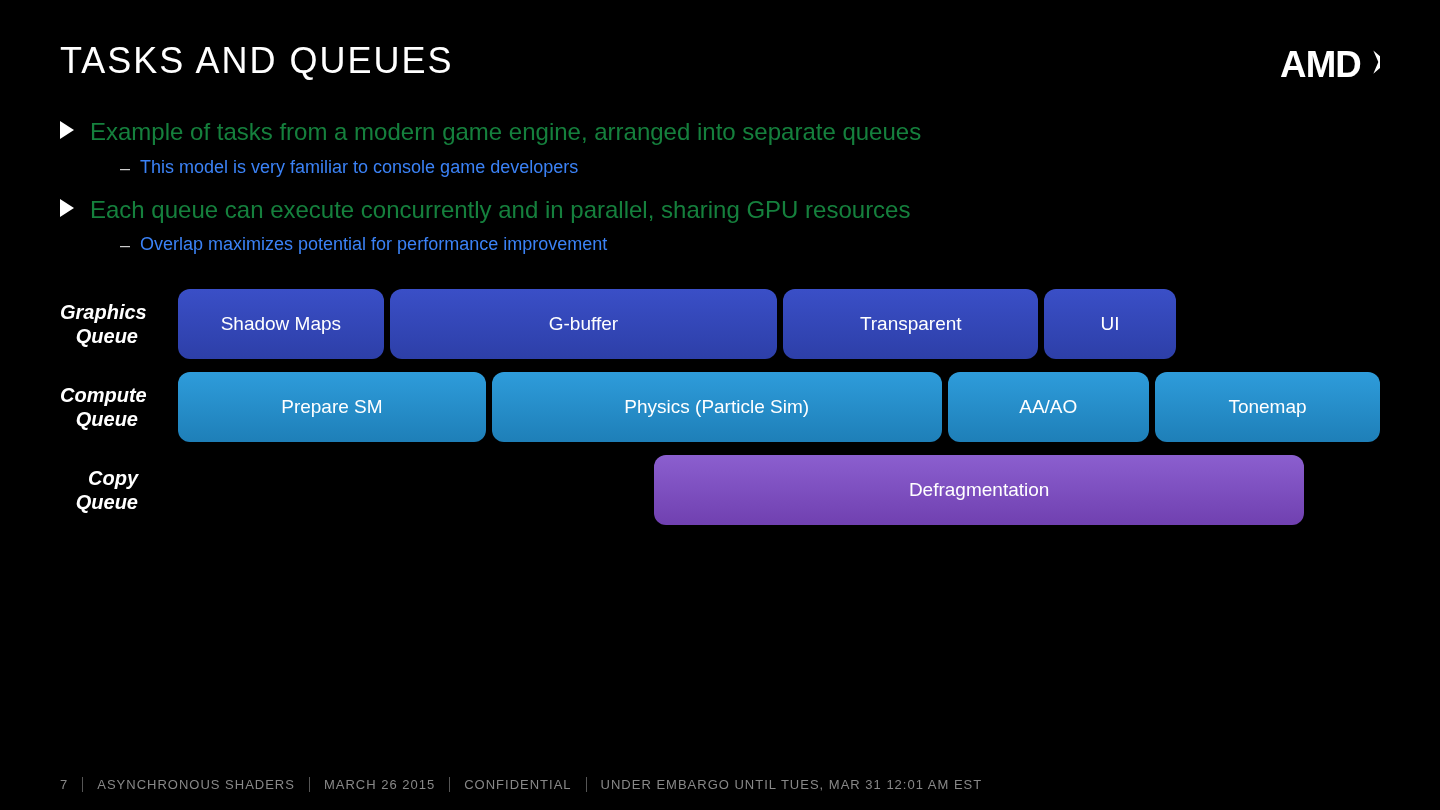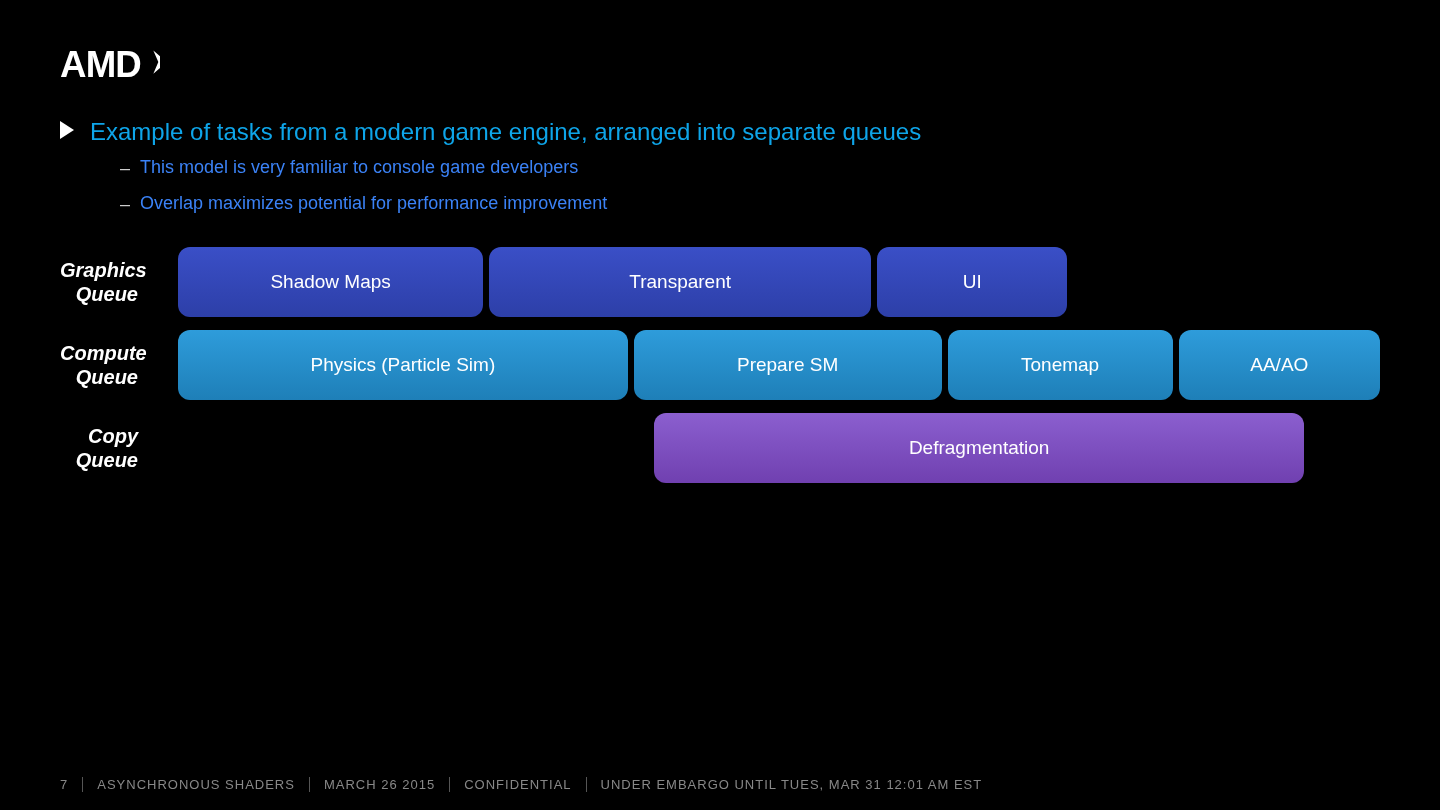--- a/index.html
+++ b/index.html
@@ -55,21 +55,21 @@
       border-bottom: 9px solid transparent;
       border-left: 14px solid #fff;
       margin-right: 16px;
       margin-top: 6px;
       flex-shrink: 0;
     }
 
     .bullet-main-text {
       font-size: 24px;
       font-weight: 400;
-      color: #0ea5e9;
+      color: #15803d;
       line-height: 1.4;
     }
 
     .bullet-sub {
       display: flex;
       align-items: flex-start;
       margin-left: 60px;
       margin-bottom: 14px;
     }
 
@@ -183,20 +183,21 @@
       align-items: center;
       justify-content: center;
     }
   </style>
 </head>
 <body>
 
 <div class="slide">
 
   <div class="header">
+    <h1 class="title">TASKS AND QUEUES</h1>
     <div class="logo-container">
 
       <svg width="100" height="45" viewBox="0 0 120 45">
         <text x="0" y="40" font-family="Arial Black, Arial" font-weight="900" font-size="44" fill="white" letter-spacing="-1">AMD</text>
 
         <polygon points="112,8 128,22 112,36 118,22" fill="white"></polygon>
       </svg>
     </div>
   </div>
 
@@ -204,45 +205,50 @@
 
     <div class="bullet-main">
       <div class="bullet-triangle"></div>
       <span class="bullet-main-text">Example of tasks from a modern game engine, arranged into separate queues</span>
     </div>
     <div class="bullet-sub">
       <span class="bullet-dash">–</span>
       <span class="bullet-sub-text">This model is very familiar to console game developers</span>
     </div>
 
+    <div class="bullet-main">
+      <div class="bullet-triangle"></div>
+      <span class="bullet-main-text">Each queue can execute concurrently and in parallel, sharing GPU resources</span>
+    </div>
     <div class="bullet-sub">
       <span class="bullet-dash">–</span>
       <span class="bullet-sub-text">Overlap maximizes potential for performance improvement</span>
     </div>
   </div>
 
   <div class="queue-diagram">
 
     <div class="queue-row">
       <div class="queue-label">Graphics<br>Queue</div>
       <div class="queue-tasks">
         <div class="task-box task-graphics" style="flex: 1.1">Shadow Maps</div>
+        <div class="task-box task-graphics" style="flex: 2.2">G-buffer</div>
         <div class="task-box task-graphics" style="flex: 1.4">Transparent</div>
         <div class="task-box task-graphics" style="flex: 0.65">UI</div>
         <div style="flex: 1.2"></div>
       </div>
     </div>
 
     <div class="queue-row">
       <div class="queue-label">Compute<br>Queue</div>
       <div class="queue-tasks">
+        <div class="task-box task-compute" style="flex: 1.2">Prepare SM</div>
         <div class="task-box task-compute" style="flex: 1.8">Physics (Particle Sim)</div>
-        <div class="task-box task-compute" style="flex: 1.2">Prepare SM</div>
+        <div class="task-box task-compute" style="flex: 0.75">AA/AO</div>
         <div class="task-box task-compute" style="flex: 0.85">Tonemap</div>
-        <div class="task-box task-compute" style="flex: 0.75">AA/AO</div>
       </div>
     </div>
 
     <div class="queue-row">
       <div class="queue-label">Copy<br>Queue</div>
       <div class="queue-tasks">
         <div style="flex: 1.35"></div>
         <div class="task-box task-copy" style="flex: 1.8">Defragmentation</div>
         <div style="flex: 0.2"></div>
       </div>

